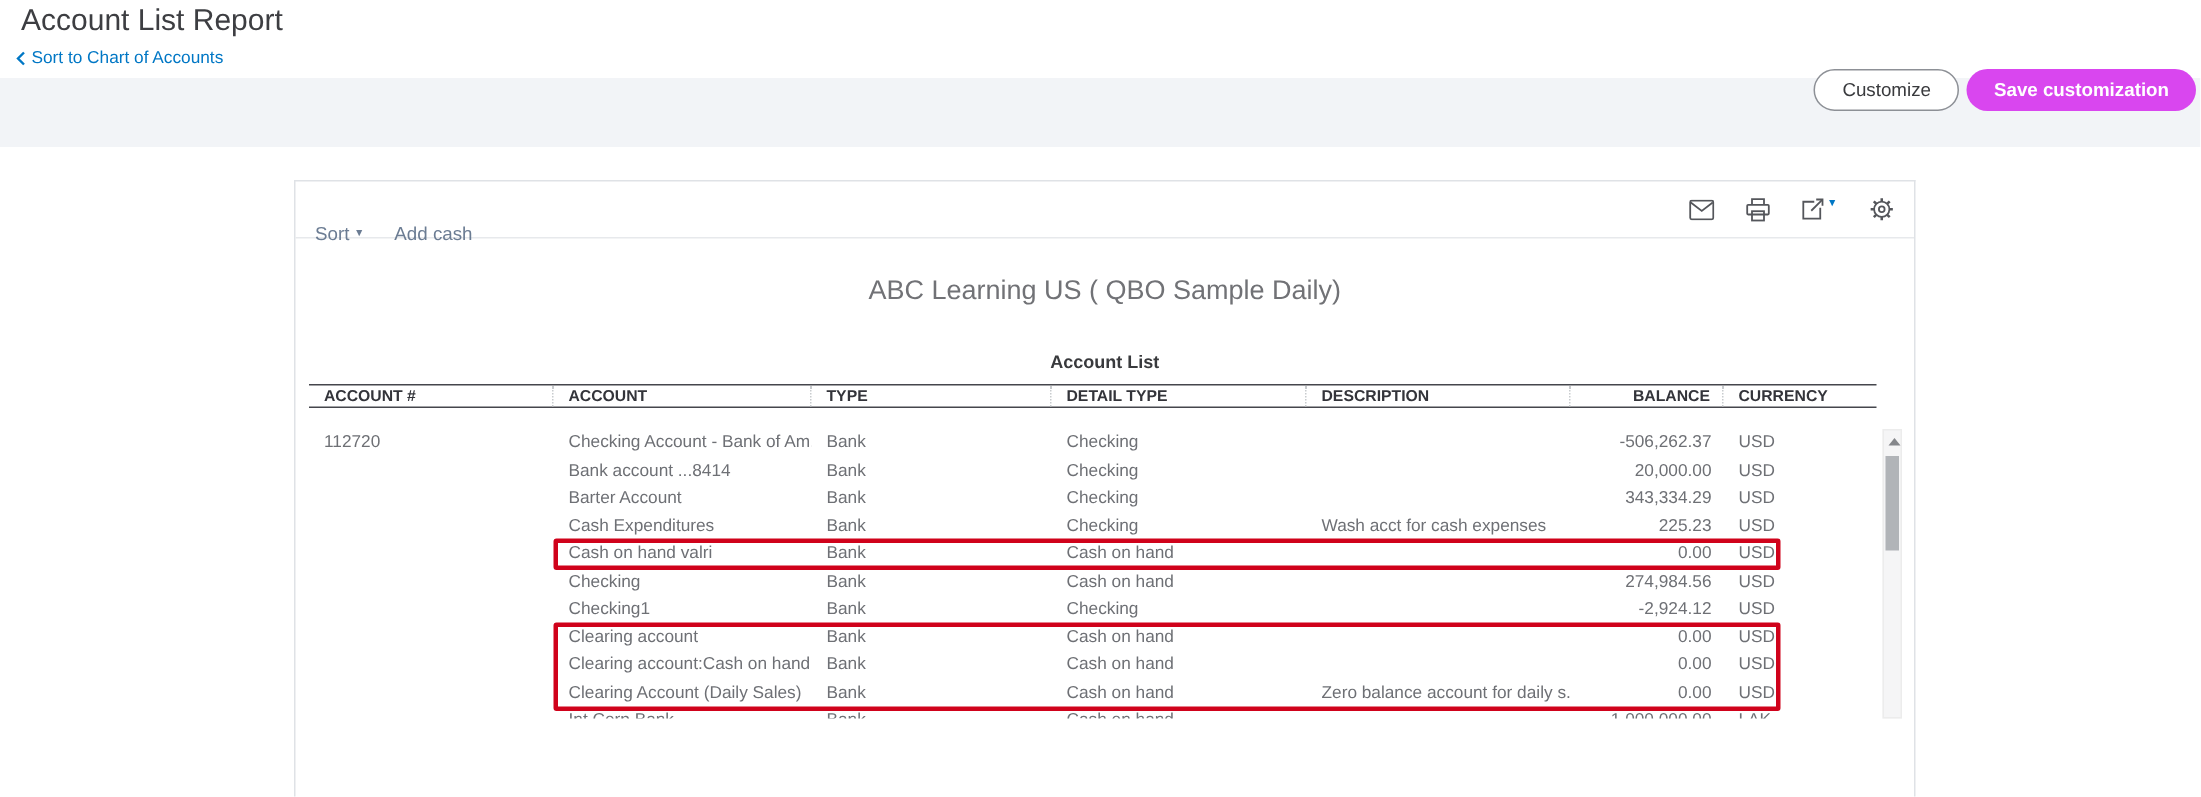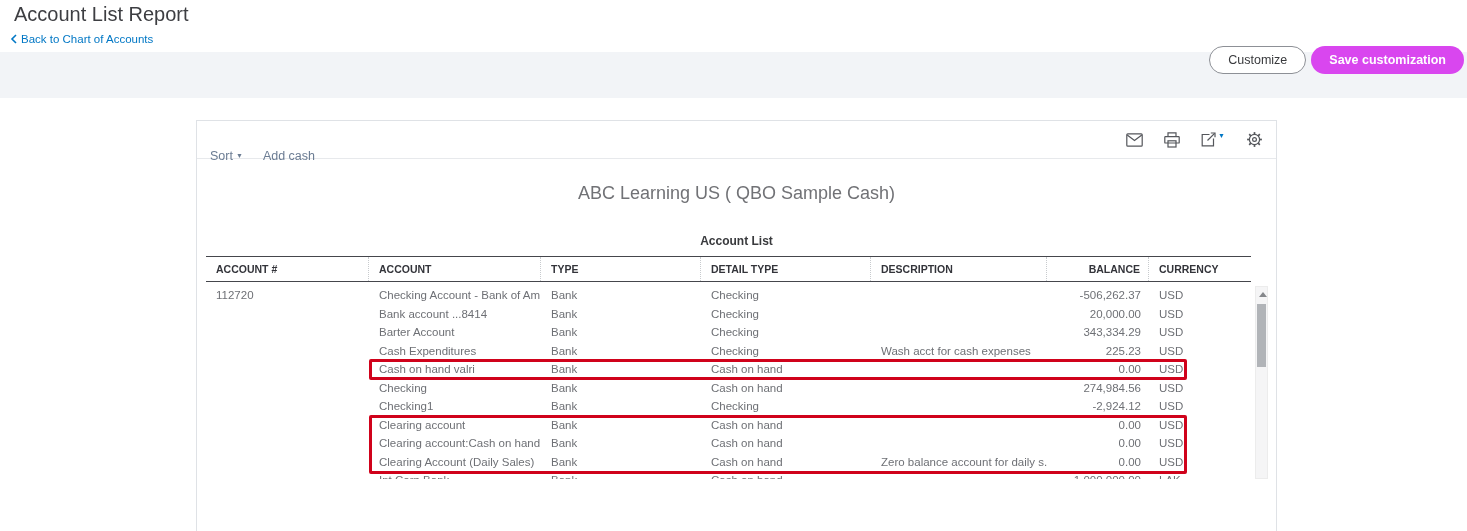--- a/index.html
+++ b/index.html
@@ -24,21 +24,21 @@
   .tool-link { display:flex; align-items:center; gap:3px; cursor:pointer; }
   .caret-down { font-size:7px; color:#6b7c93; }
   .toolbar-icons { margin-left:auto; display:flex; gap:21px; align-items:center; }
   .icon-btn { display:flex; align-items:center; gap:2px; cursor:pointer; }
   .export-caret { font-size:7px; color:#0077c5; margin-top:-8px; }
 
   .company-title { position:absolute; top:62px; left:0; width:100%; text-align:center; font-size:18px; color:#717276; }
   .report-subtitle { position:absolute; top:101px; left:0; width:100%; text-align:center; font-size:12px; font-weight:bold; color:#393a3d;margin-top:12px; }
 
   
-  .thead { position:absolute; left:9px; top:135px; width:1045px; height:26px; display:flex; align-items:stretch;
+  .thead { position:absolute; left:9px; top:135px; width:1045px; height:16px; display:flex; align-items:stretch;
            border-top:1px solid #45464c; border-bottom:1px solid #45464c;
            font-size:10.5px; font-weight:bold; color:#33343a; }
   .th { display:flex; align-items:center; padding-left:10px; border-right:1px dotted #c8cbce; }
   .th:last-child { border-right:none; }
   .tbody { position:absolute; left:9px; top:165px; width:1045px; height:193px; overflow:hidden; }
   .tr { display:flex; height:18.5px; align-items:center; font-size:11.5px; color:#6e7075; }
   .td { padding-left:10px; white-space:nowrap; overflow:hidden; }
   .c0 { width:163px; } .c1 { width:172px; } .c2 { width:160px; } .c3 { width:170px; } .c4 { width:176px; }
   .c5 { width:102px; } .c6 { width:102px; }
   .th.c5 { justify-content:flex-end; padding-right:8px; padding-left:0; }
@@ -60,21 +60,21 @@
 <body>
 
 <div class="header-band"></div>
 
 <div class="page-title">Account List Report</div>
 
 <div class="back-link">
   <svg width="7" height="10" viewBox="0 0 7 10">
       <path d="M6 1 L2 5 L6 9" stroke="#0077c5" fill="none" stroke-width="1.6"></path>
     </svg>
-  <span>Back to Chart of Accounts</span>
+  <span>Sort to Chart of Accounts</span>
 </div>
 
 <div class="actions">
   <div class="btn btn-outline">
     <span>Customize</span>
   </div>
   <div class="btn btn-green">
     <span>Save customization</span>
   </div>
 </div>
@@ -125,21 +125,21 @@
             <path d="M3.3 8.5 H1.1"></path>
               <path d="M4.8 12.2 L3.2 13.8"></path>
               <path d="M8.5 13.7 V15.9"></path>
               <path d="M12.2 12.2 L13.8 13.8"></path>
           </g>
         </svg>
       </span>
     </div>
   </div>
 
-  <div class="company-title">ABC Learning US ( QBO Sample Cash)</div>
+  <div class="company-title">ABC Learning US ( QBO Sample Daily)</div>
   <div class="report-subtitle">Account List</div>
 
   <div class="thead">
       <div class="th c0">ACCOUNT #</div>
       <div class="th c1">ACCOUNT</div>
       <div class="th c2">TYPE</div>
       <div class="th c3">DETAIL TYPE</div>
       <div class="th c4">DESCRIPTION</div>
       <div class="th c5">BALANCE</div>
       <div class="th c6">CURRENCY</div>

